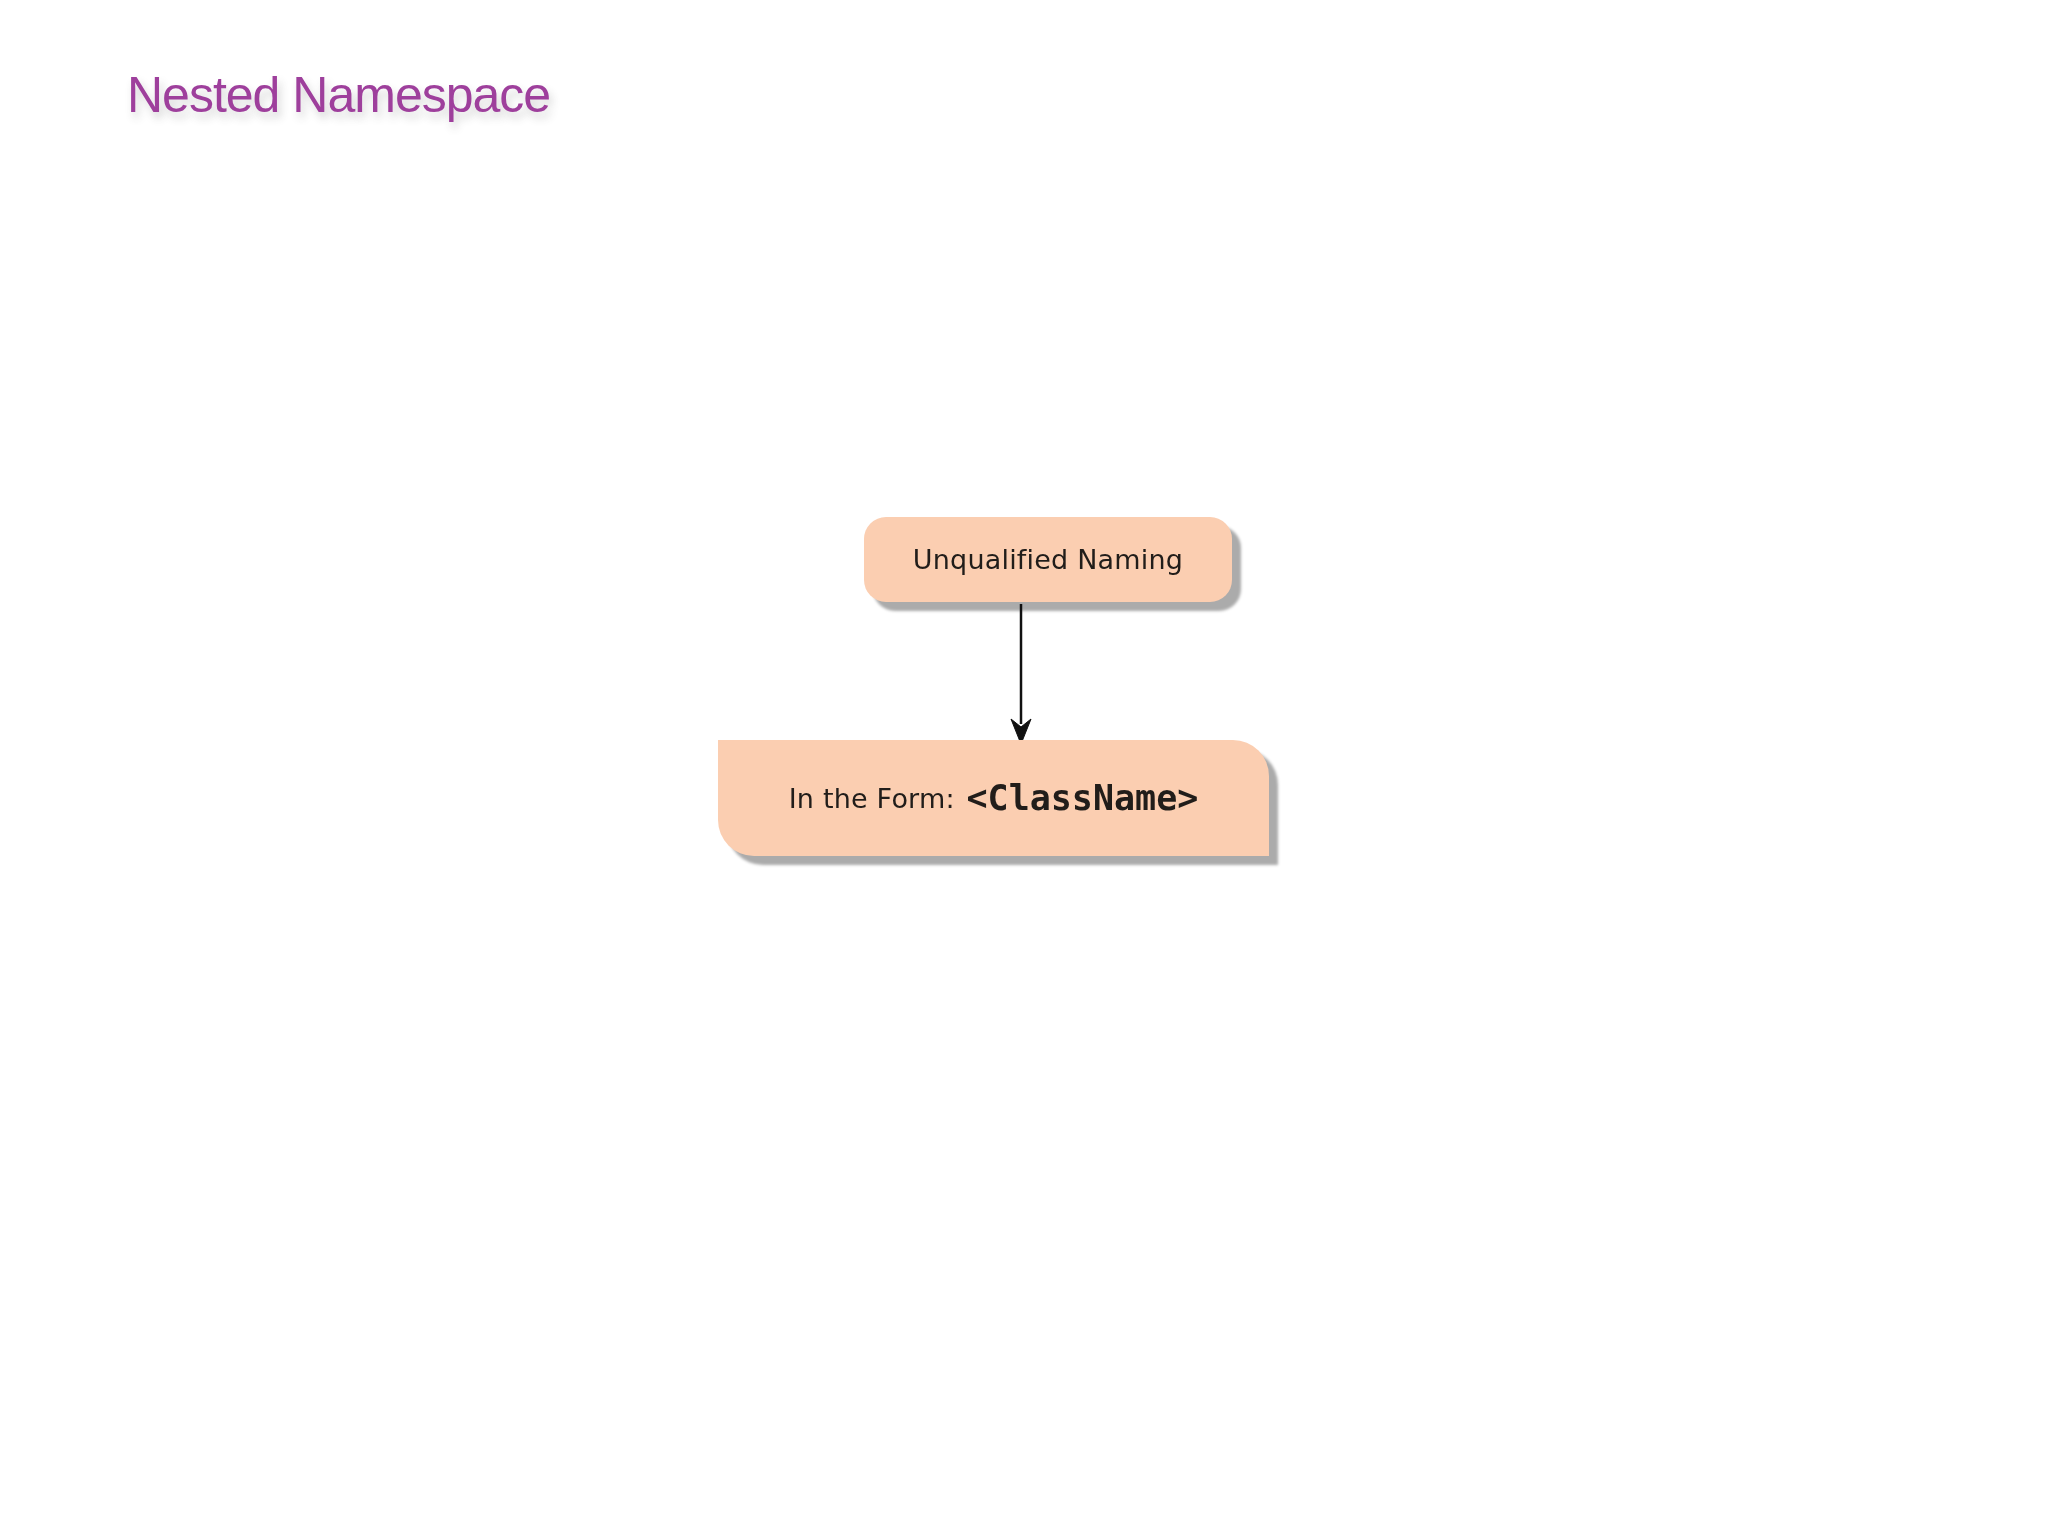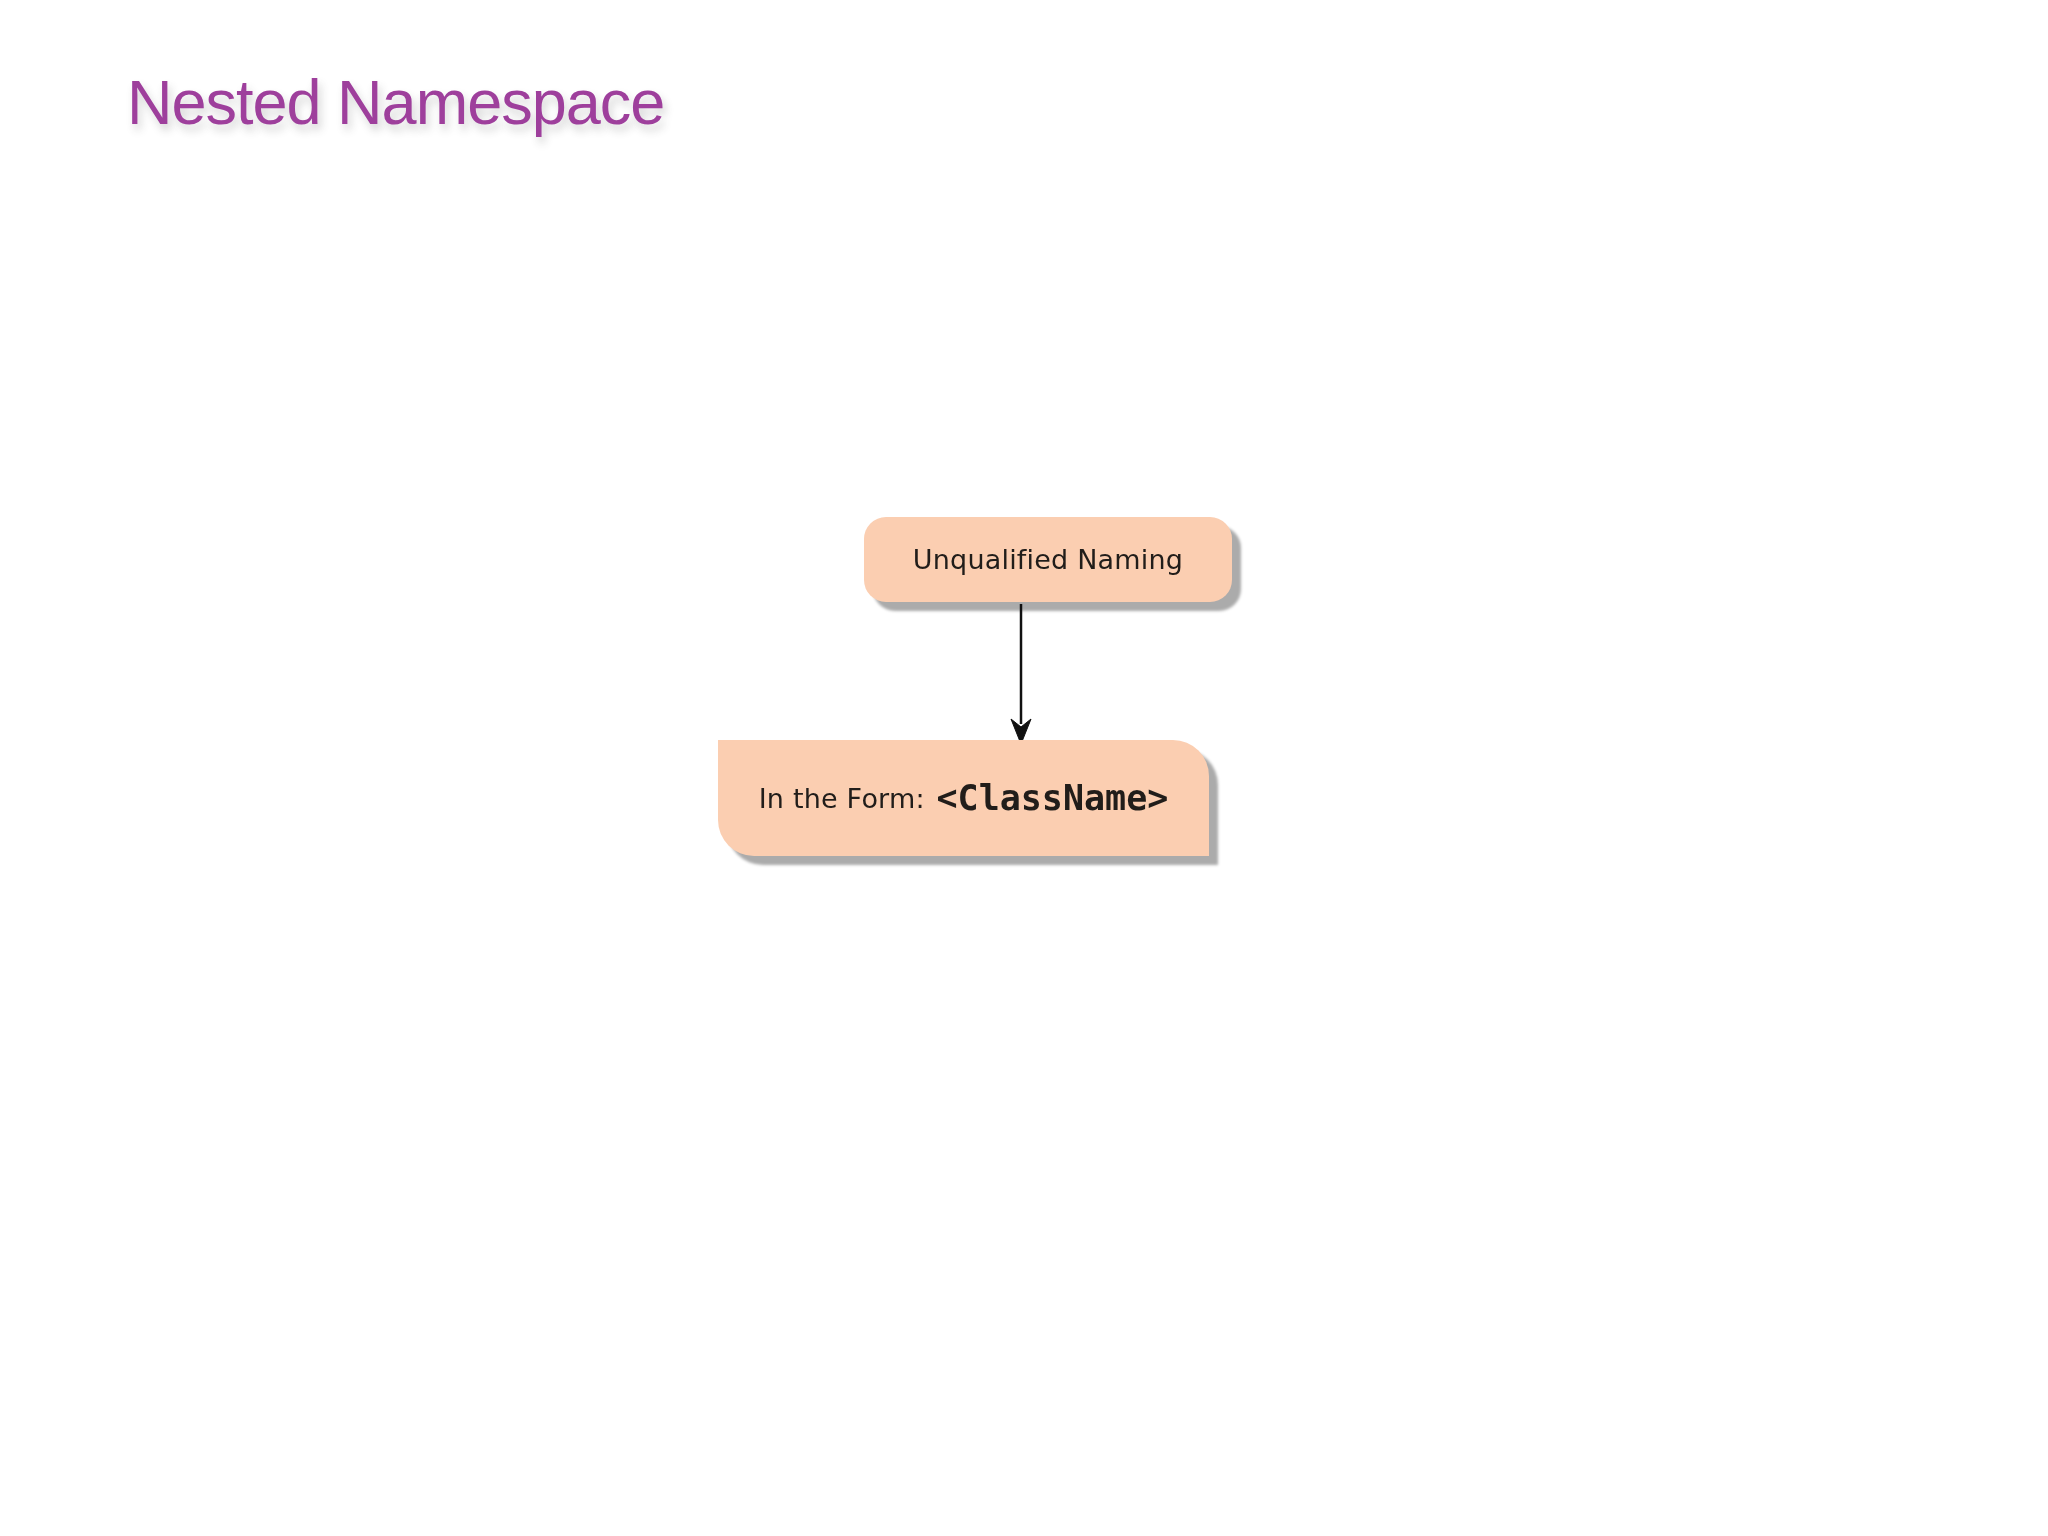--- a/index.html
+++ b/index.html
@@ -14,21 +14,21 @@
     background: var(--background, #ffffff);
     overflow: hidden;
     font-family: "Liberation Sans", sans-serif;
   }
   .title {
     position: absolute;
     left: 127px;
     top: 68px;
     margin: 0;
     font-family: "Liberation Sans", sans-serif;
-    font-size: 63px;
+    font-size: 50px;
     font-weight: 500;
     line-height: 1.1;
     letter-spacing: -1px;
     color: var(--title-color, #9e3f9c);
     text-shadow: 3px 6px 9px rgba(60, 60, 60, 0.22);
     white-space: nowrap;
   }
   .node {
     position: absolute;
     background: var(--node-fill, #fbceb1);
@@ -47,21 +47,21 @@
   }
   .node-unqualified .node-label {
     font-family: "DejaVu Sans", sans-serif;
     font-size: 27px;
     letter-spacing: 0.2px;
     white-space: nowrap;
   }
   .node-form {
     left: 718px;
     top: 740px;
-    width: 491px;
+    width: 551px;
     height: 116px;
     border-radius: 0 36px 0 36px;
   }
   .node-form .node-label-prefix {
     font-family: "DejaVu Sans", sans-serif;
     font-size: 27px;
     letter-spacing: 0.2px;
     white-space: pre;
   }
   .node-form .node-label-code {

